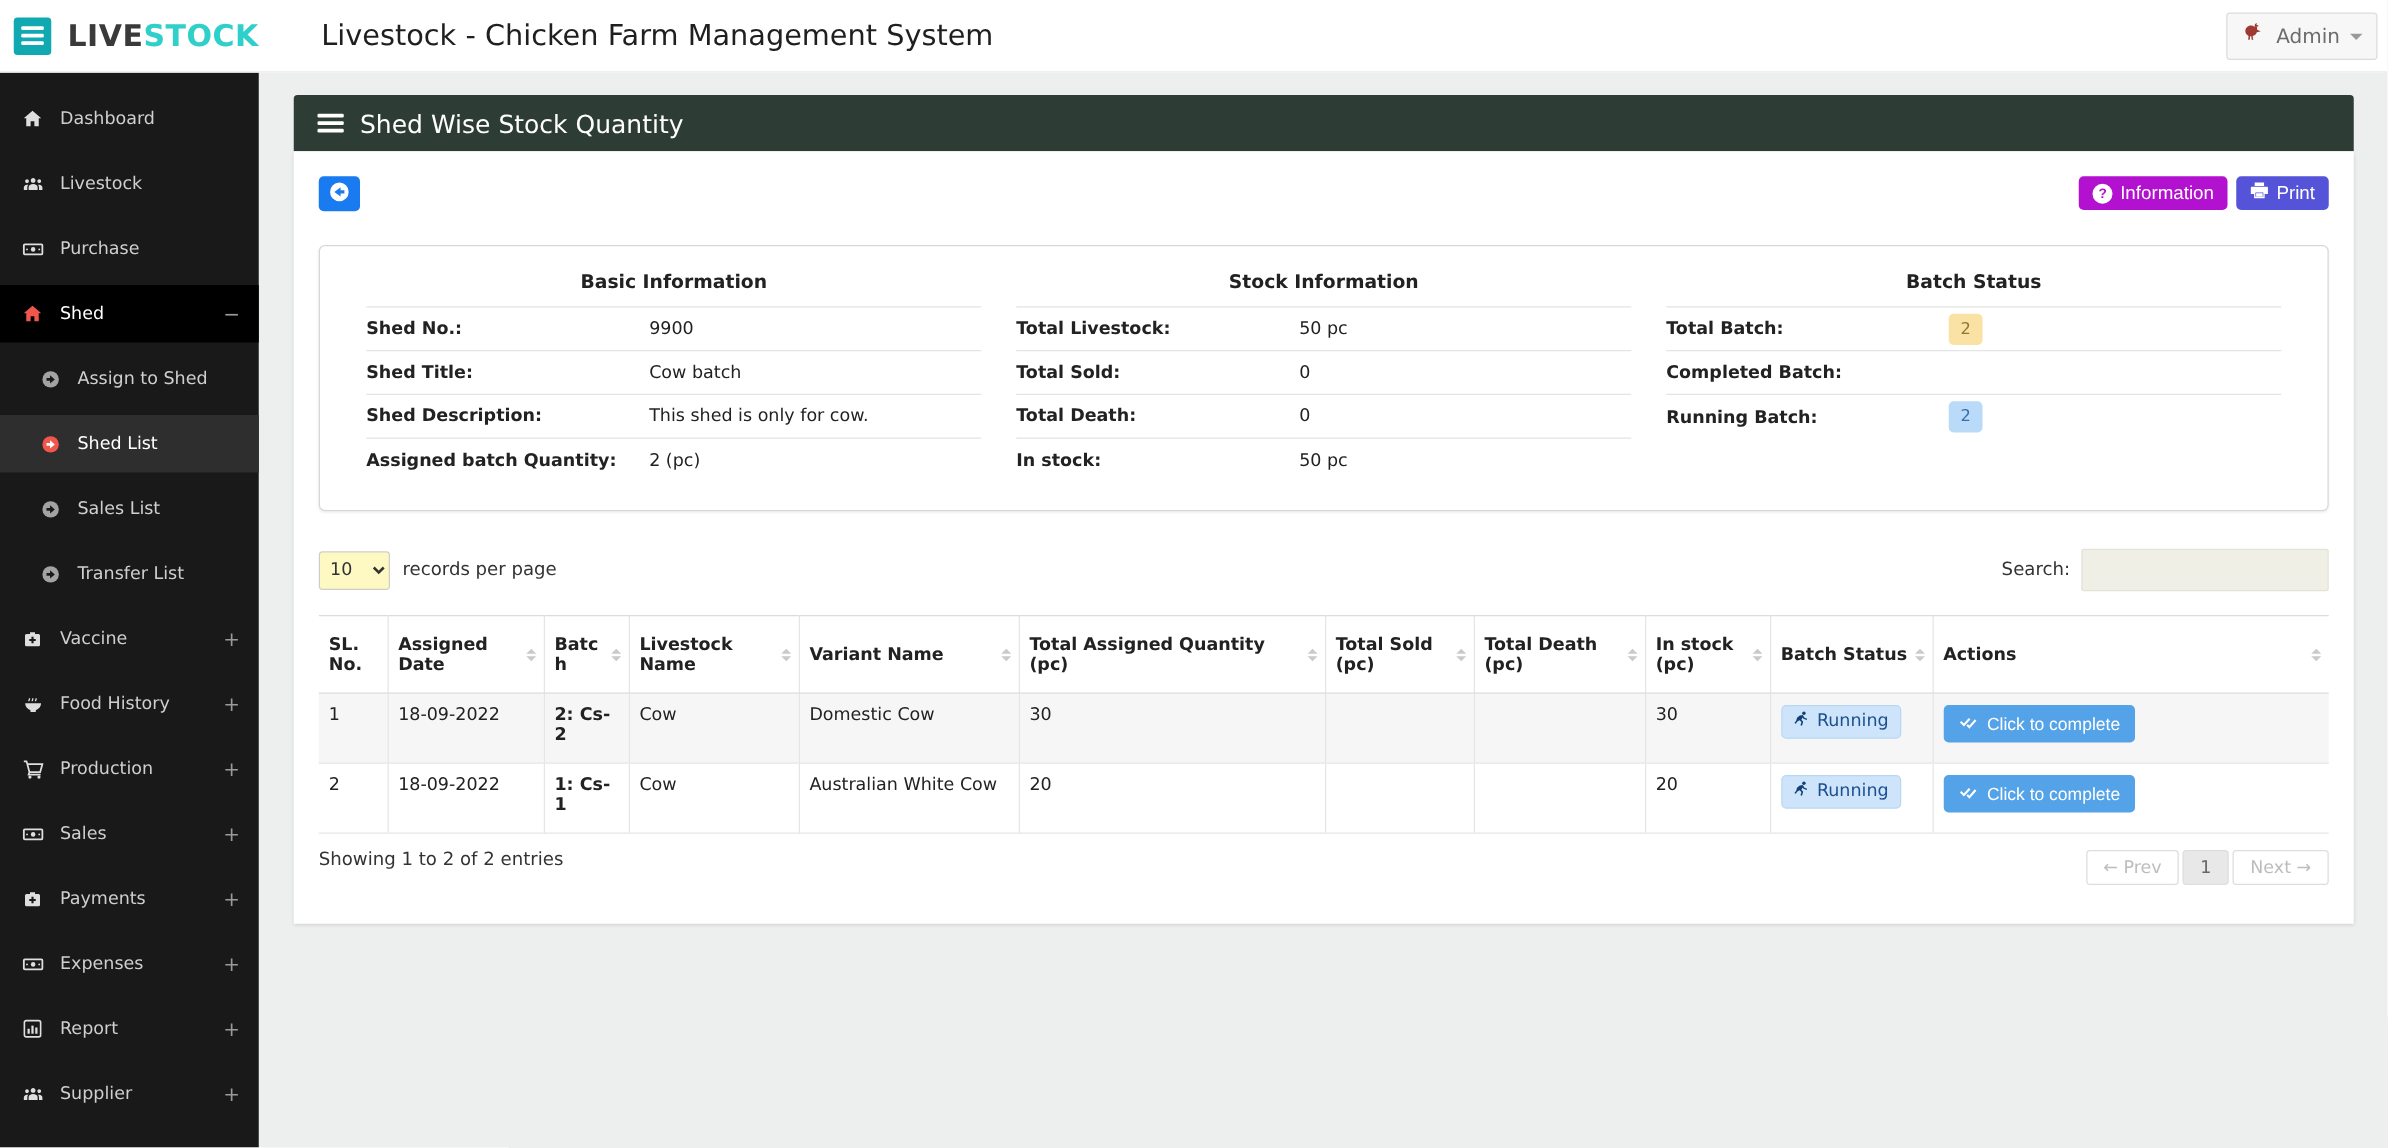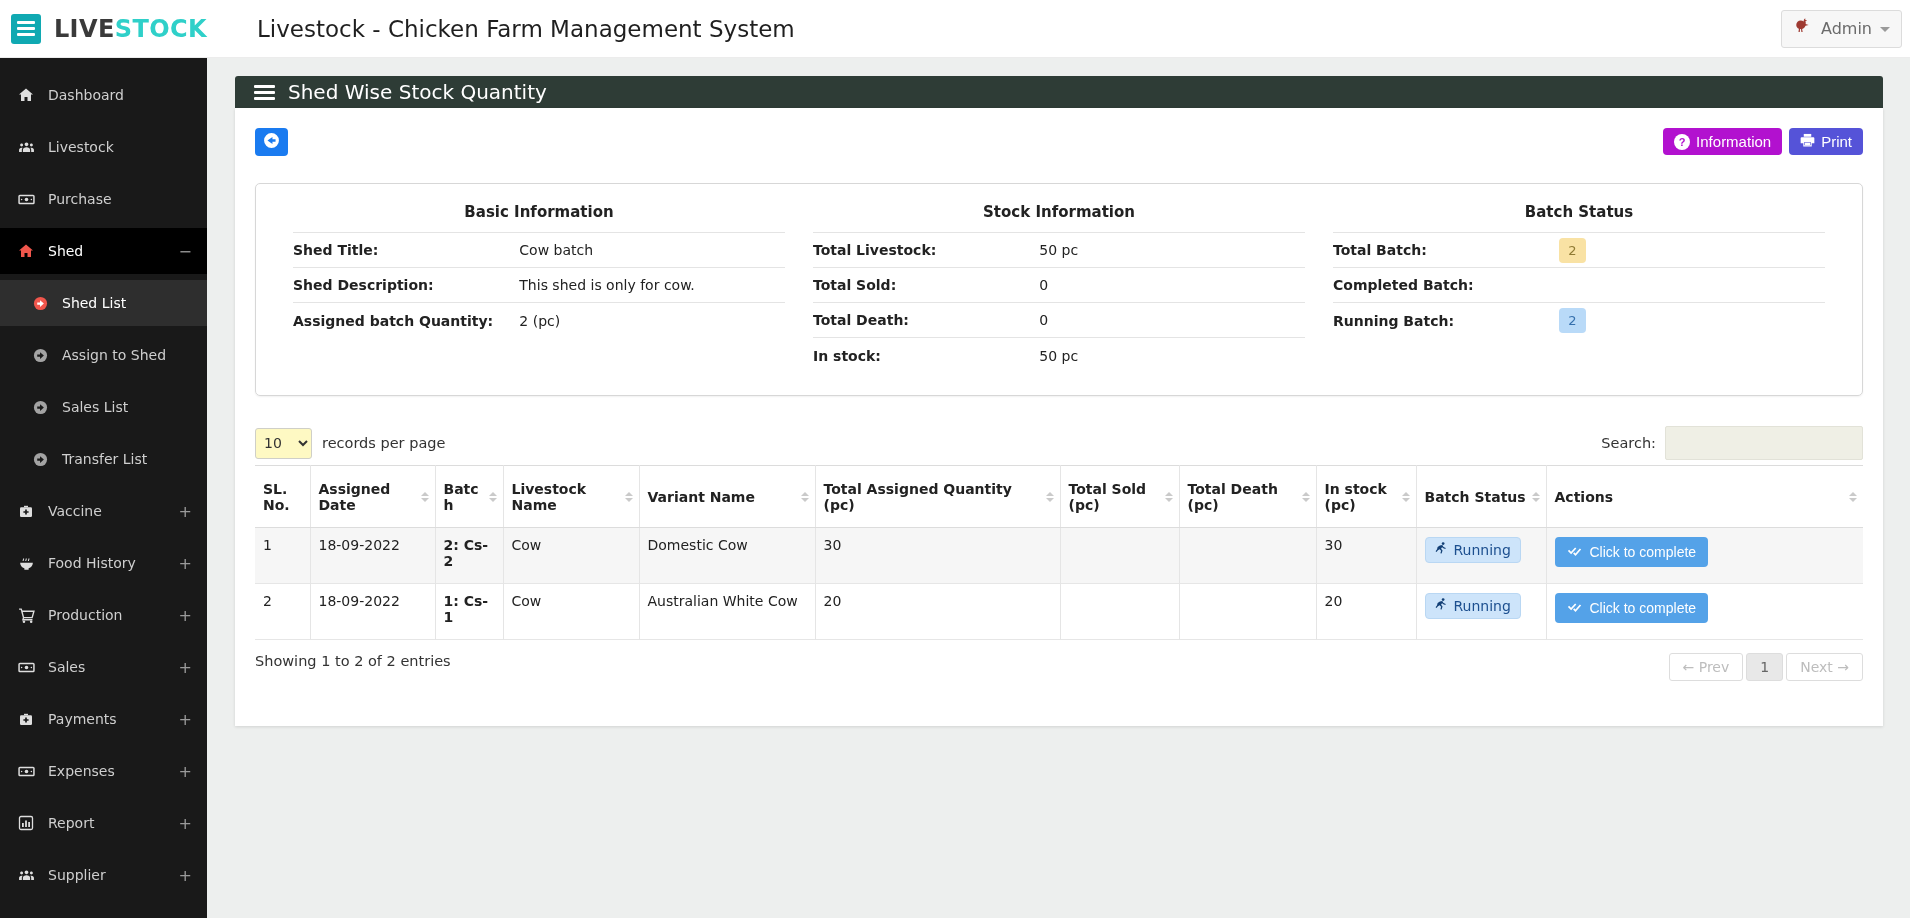--- a/index.html
+++ b/index.html
@@ -27,21 +27,21 @@
   .sub-item { padding-left:31px; }
   .sub-item .sicon { color:#a3a3a3; }
   .sub-item .cut { fill:#191919; }
   .sub-item.active { background:#2e2e2e; color:#fff; }
   .sub-item.active .sicon { color:#f0564c; }
   .sub-item.active .cut { fill:#ffffff; }
   .suffix { margin-left:auto; color:#9a9a9a; font-size:16px; }
 
   
   .main { flex:1; padding:18px 27px 0 28px; }
-  .panel-head { background:#2e3c36; height:32px; border-radius:3px 3px 0 0; display:flex; align-items:center; gap:13px; padding-left:19px; color:#fff; font-size:20px; }
+  .panel-head { background:#2e3c36; height:45px; border-radius:3px 3px 0 0; display:flex; align-items:center; gap:13px; padding-left:19px; color:#fff; font-size:20px; }
   .phb span { display:block; width:21px; height:3px; background:#fff; border-radius:1px; margin:3px 0; }
   .panel-body { background:#fff; padding:20px; min-height:618px; box-shadow:0 1px 3px rgba(0,0,0,.12); }
 
   .toolbar { display:flex; justify-content:space-between; align-items:flex-start; }
   .btn-back { width:33px; height:28px; background:#1a7bf0; border:none; border-radius:4px; display:flex; align-items:center; justify-content:center; cursor:pointer; }
   .right-btns { display:flex; gap:7px; }
   .btn-info, .btn-print { display:flex; align-items:center; gap:6px; color:#fff; font-size:15px; height:27px; padding:0 11px; border:none; border-radius:4px; cursor:pointer; }
   .btn-info { background:#b211cf; }
   .btn-print { background:#5553d8; }
   .qcircle { width:16px; height:16px; border-radius:50%; background:#fff; color:#b211cf; font-size:11px; font-weight:700; display:flex; align-items:center; justify-content:center; }
@@ -57,21 +57,21 @@
   .badge.blue { background:#b9daf8; color:#3570ad; }
 
   
   .controls { margin-top:30px; display:flex; justify-content:space-between; align-items:center; font-size:14.5px; color:#333; }
   .controls .left { display:flex; align-items:center; gap:10px; }
   .controls select { background:#fef9c3; border:1px solid #cfcfc8; border-radius:3px; width:57px; height:31px; font-size:14px; color:#333; padding:0 4px; font-family:inherit; }
   .controls .search { display:flex; align-items:center; gap:9px; }
   .controls input { background:#efefe5; border:1px solid #e2e2d8; width:198px; height:34px; border-radius:2px; padding:0 8px; font-size:14px; font-family:inherit; }
 
   
-  table.data { margin-top:5px; width:100%; border-collapse:collapse; table-layout:fixed; font-size:14px; }
+  table.data { margin-top:19px; width:100%; border-collapse:collapse; table-layout:fixed; font-size:14px; }
   th, td { border-right:1px solid #e5e5e5; padding:9px 8px; text-align:left; vertical-align:top; word-wrap:break-word; }
   th:last-child, td:last-child { border-right:none; }
   thead th { border-top:1px solid #dcdcdc; border-bottom:1px solid #dcdcdc; font-weight:700; position:relative; padding-right:18px; cursor:pointer; height:62px; vertical-align:middle; }
   tbody tr { border-bottom:1px solid #e6e6e6; height:56px; }
   tbody tr.striped { background:#f6f6f6; }
   td.bold { font-weight:700; }
   .sort { position:absolute; right:6px; top:50%; transform:translateY(-50%); display:flex; flex-direction:column; gap:2px; }
   .sort i { width:0; height:0; border-left:4px solid transparent; border-right:4px solid transparent; display:block; }
   .sort .up { border-bottom:4px solid #cacaca; }
   .sort .down { border-top:4px solid #cacaca; }
@@ -140,37 +140,37 @@
     </div>
     <div class="side-item active-parent">
       <span class="sicon">
           <svg width="16" height="16" viewBox="0 0 16 16" fill="currentColor">
             <path d="M8 1.5L1 7.5h2V14h3.5v-4h3v4H13V7.5h2z"></path>
           </svg>
         </span>
       <span>Shed</span>
       <span class="suffix">−</span>
     </div>
-    <div class="side-item sub-item active">
+    <div class="side-item sub-item">
       <span class="sicon">
           <svg width="15" height="15" viewBox="0 0 16 16">
             <circle cx="8" cy="8" r="7" fill="currentColor"></circle>
             <path class="cut" d="M4.5 6.8h3V4.4L11.6 8 7.5 11.6V9.2h-3z"></path>
           </svg>
         </span>
-      <span>Shed List</span>
-    </div>
-    <div class="side-item sub-item">
+      <span>Assign to Shed</span>
+    </div>
+    <div class="side-item sub-item active">
       <span class="sicon">
           <svg width="15" height="15" viewBox="0 0 16 16">
             <circle cx="8" cy="8" r="7" fill="currentColor"></circle>
             <path class="cut" d="M4.5 6.8h3V4.4L11.6 8 7.5 11.6V9.2h-3z"></path>
           </svg>
         </span>
-      <span>Assign to Shed</span>
+      <span>Shed List</span>
     </div>
     <div class="side-item sub-item">
       <span class="sicon">
           <svg width="15" height="15" viewBox="0 0 16 16">
             <circle cx="8" cy="8" r="7" fill="currentColor"></circle>
             <path class="cut" d="M4.5 6.8h3V4.4L11.6 8 7.5 11.6V9.2h-3z"></path>
           </svg>
         </span>
       <span>Sales List</span>
     </div>
@@ -303,20 +303,24 @@
                   <rect x="5.2" y="10.2" width="5.6" height="2.9" fill="#fff"></rect>
                 </svg></span>
             <span>Print</span>
           </button>
         </div>
       </div>
 
       <div class="info-card">
         <div class="info-col">
           <h3>Basic Information</h3>
+          <div class="info-row">
+              <span class="lbl">Shed No.:</span>
+              <span>9900</span>
+            </div>
           <div class="info-row">
               <span class="lbl">Shed Title:</span>
               <span>Cow batch</span>
             </div>
           <div class="info-row">
               <span class="lbl">Shed Description:</span>
               <span>This shed is only for cow.</span>
             </div>
           <div class="info-row">
               <span class="lbl">Assigned batch Quantity:</span>

